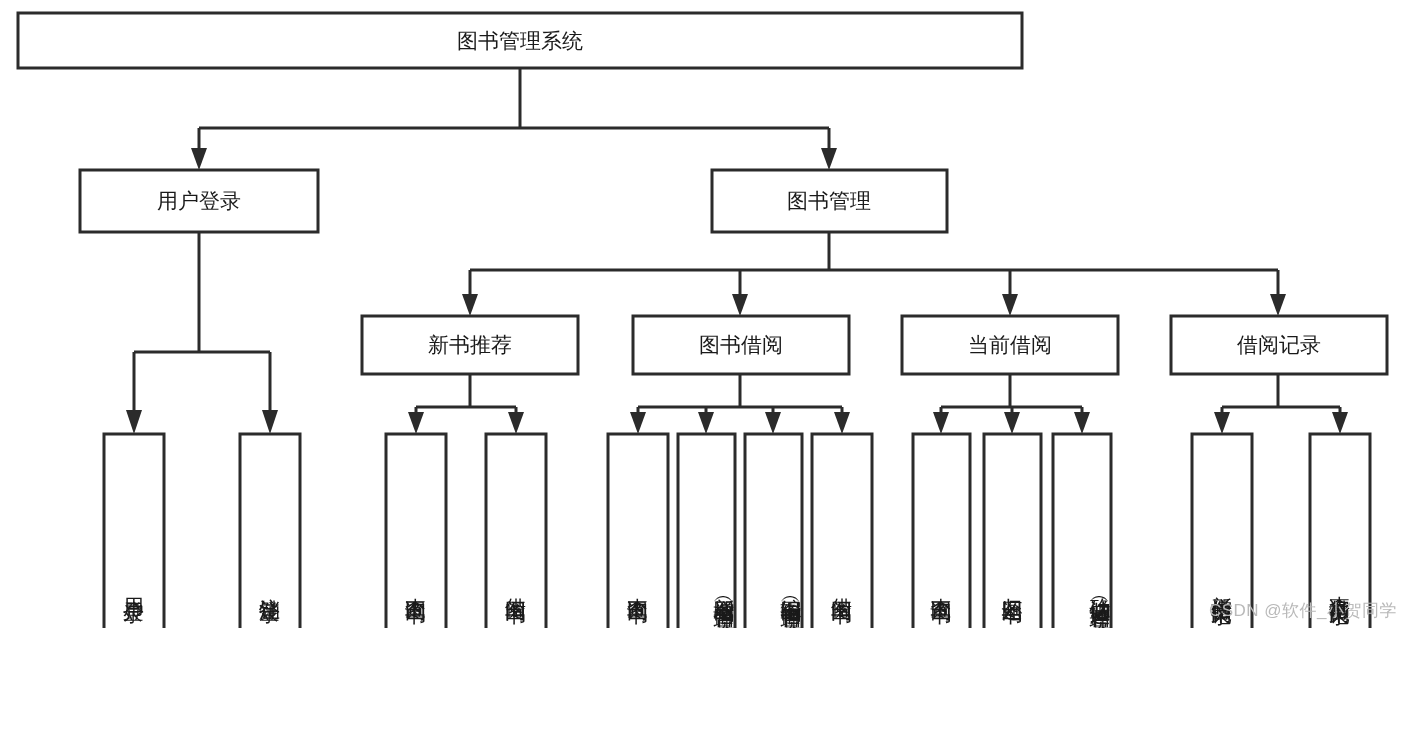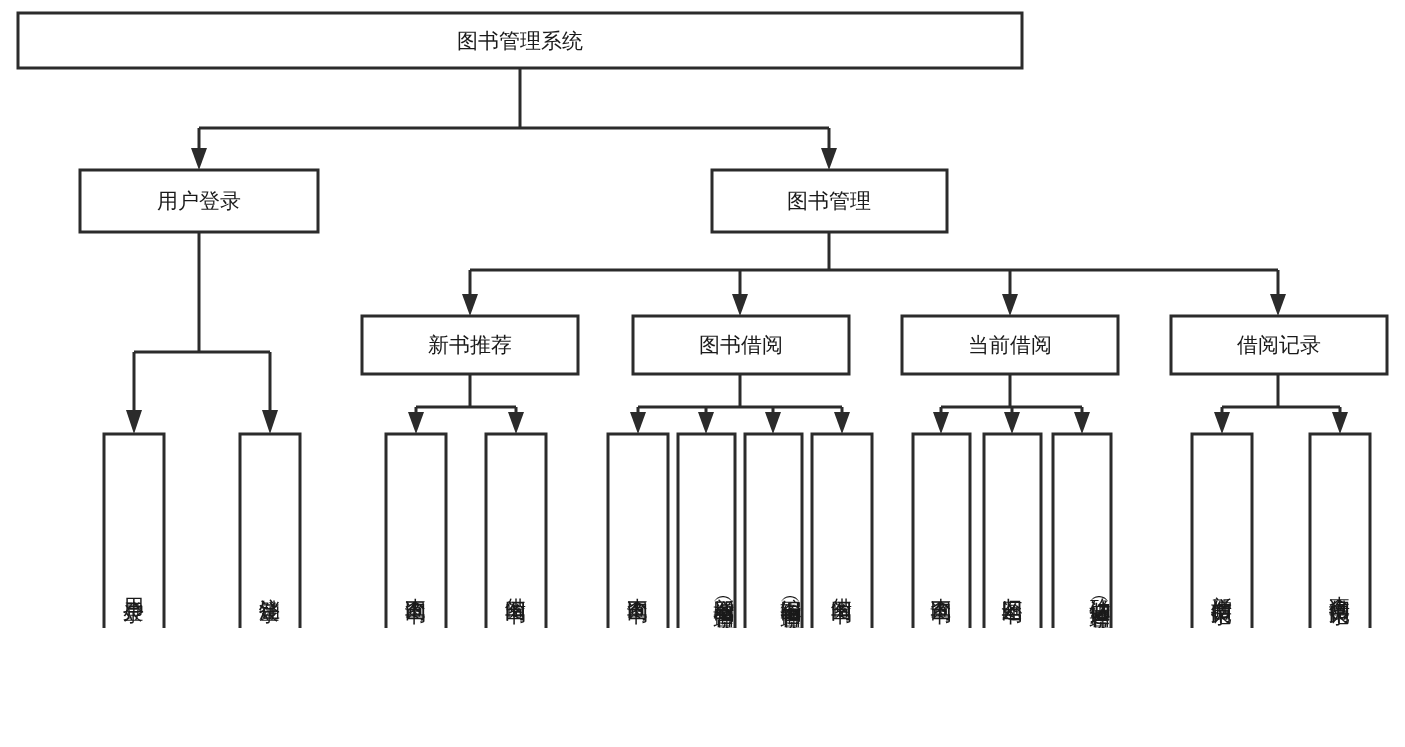--- a/index.html
+++ b/index.html
@@ -205,14 +205,15 @@
   <div class="node-label-v" style="left:608px; top:434px; width:60px; height:302px;">查询图书</div>
   <div class="node-label-v" style="left:678px; top:434px; width:57px; height:302px; align-items:flex-start; padding-top:10px; box-sizing:border-box;">新增图书（管理员）</div>
   <div class="node-label-v" style="left:745px; top:434px; width:57px; height:302px; align-items:flex-start; padding-top:10px; box-sizing:border-box;">编辑图书（管理员）</div>
   <div class="node-label-v" style="left:812px; top:434px; width:60px; height:302px;">借阅图书</div>
   <div class="node-label-v" style="left:913px; top:434px; width:57px; height:302px;">查询图书</div>
   <div class="node-label-v" style="left:984px; top:434px; width:57px; height:302px;">归还图书</div>
   <div class="node-label-v" style="left:1053px; top:434px; width:58px; height:302px; align-items:flex-start; padding-top:10px; box-sizing:border-box;">确认归还（管理员）</div>
   <div class="node-label-v" style="left:1192px; top:434px; width:60px; height:302px;">新增借阅记录</div>
   <div class="node-label-v" style="left:1310px; top:434px; width:60px; height:302px;">查询借阅记录</div>
 
+  <div class="watermark">CSDN @软件_小贺同学</div>
 
 </div>
 
 </body></html>

